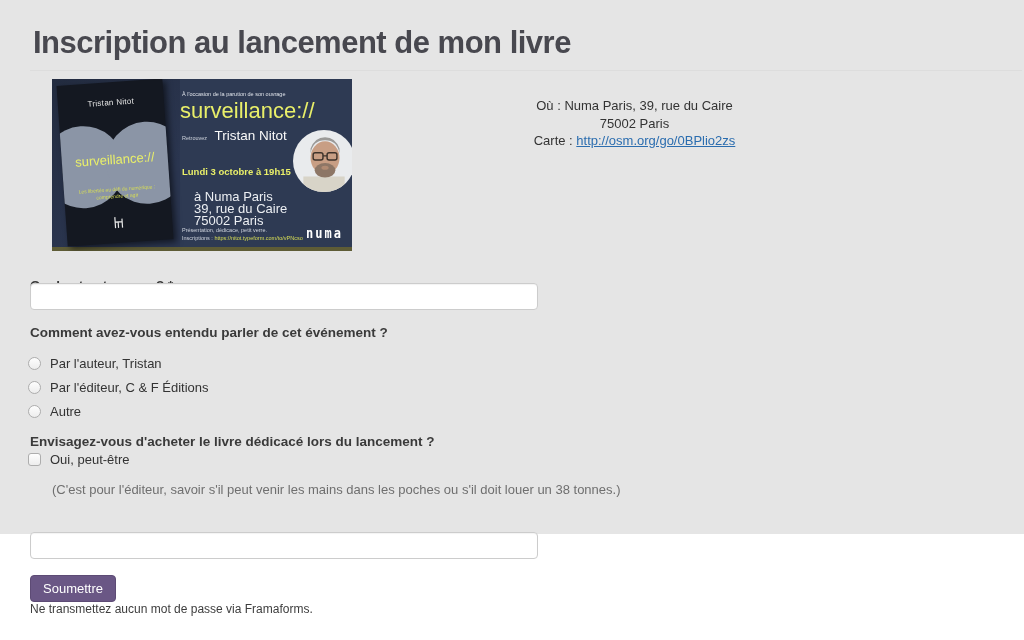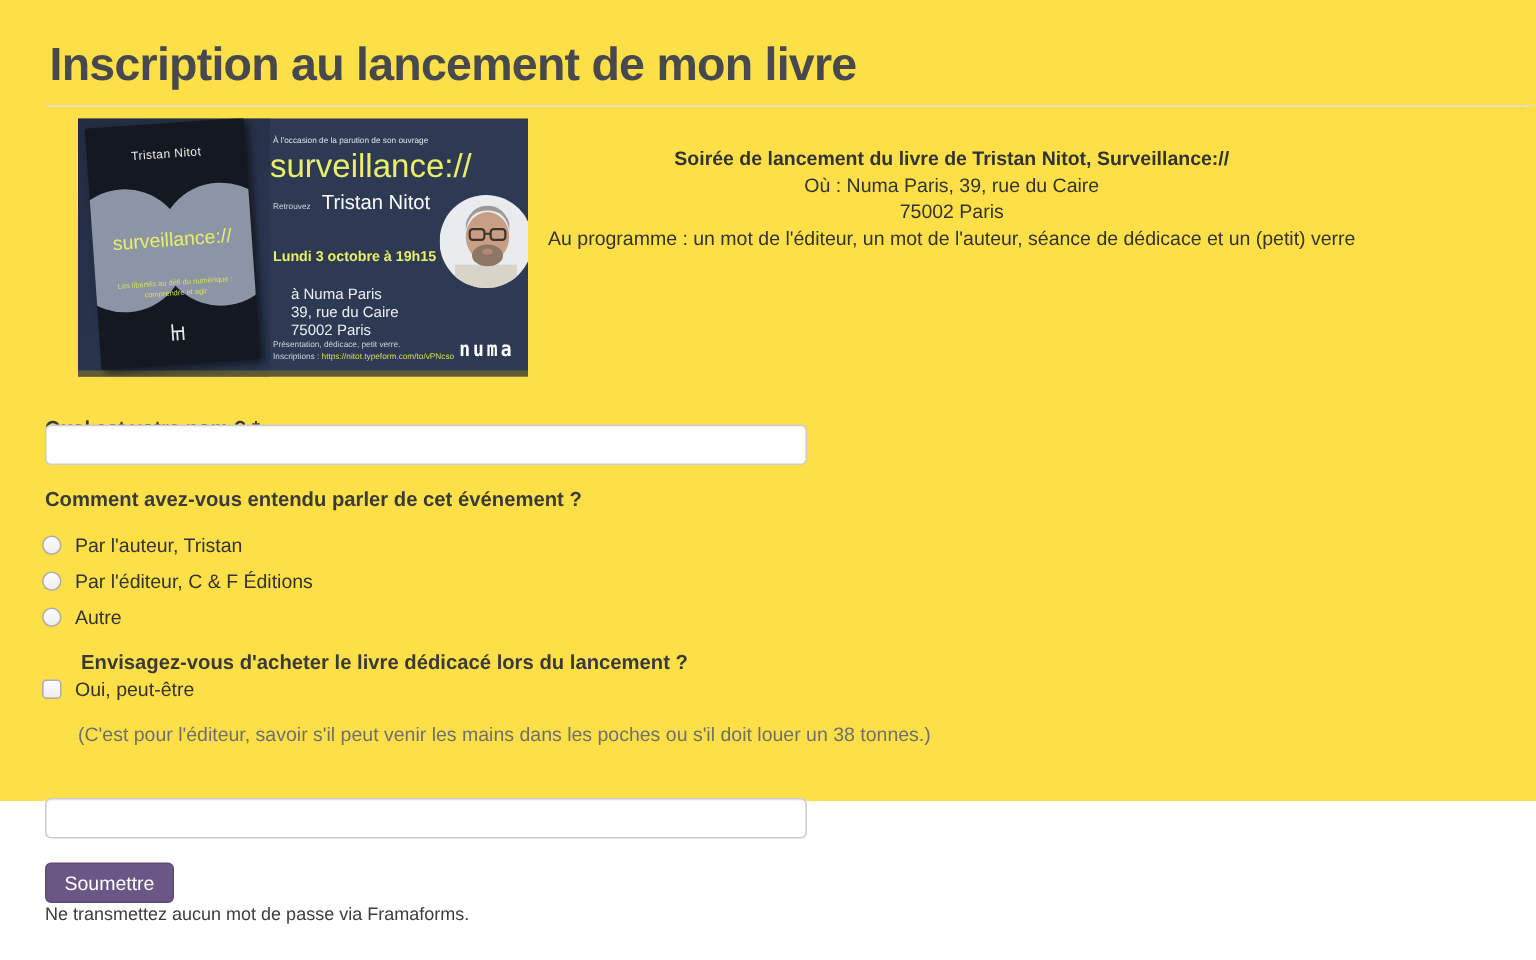--- a/index.html
+++ b/index.html
@@ -1,18 +1,18 @@
 <!DOCTYPE html>
 <html><head>
 <meta charset="utf-8">
 <style>
   * { margin:0; padding:0; box-sizing:border-box; }
   html,body { width:1024px; height:640px; background:#fff; overflow:hidden;
               font-family:"Liberation Sans","DejaVu Sans",sans-serif; color:#333; }
-  .page { position:relative; width:1024px; height:534px; background:#fde047; }
+  .page { position:relative; width:1024px; height:534px; background:#e5e5e5; }
 
   .page-title { position:absolute; left:33px; top:25px; font-size:31px; font-weight:bold;
                 color:#48484f; letter-spacing:-0.5px; }
   .title-rule { position:absolute; left:30px; top:70px; width:992px; height:0;
                 border-top:1px solid #ddd; }
 
   
   .flyer { position:absolute; left:52px; top:79px; width:300px; height:172px;
            background:#2e3a53; overflow:hidden; }
   .flyer-left-shade { position:absolute; left:0; top:0; width:128px; height:172px;
@@ -36,21 +36,21 @@
   .flyer-occasion { position:absolute; left:130px; top:12px; color:#dfe3ea; font-size:5.5px; }
   .flyer-big-title { position:absolute; left:128px; top:19px; color:#e9ef69; font-size:22px;
           font-weight:normal; letter-spacing:0; }
   .flyer-retrouvez-row { position:absolute; left:130px; top:47px; color:#fff; }
   .flyer-retrouvez { font-size:5.5px; color:#cfd4dd; margin-right:3px; }
   .flyer-author { font-size:13.5px; color:#fafafa; }
   .flyer-photo { position:absolute; right:-3px; top:51px; width:62px; height:62px;
           border-radius:50%; overflow:hidden; }
   .flyer-date { position:absolute; left:130px; top:87px; color:#e9ef69; font-size:9.5px;
           font-weight:bold; }
-  .flyer-venue { position:absolute; left:142px; top:112px; color:#eceff3; font-size:10px;
+  .flyer-venue { position:absolute; left:142px; top:112px; color:#eceff3; font-size:13px;
           line-height:12px; }
   .flyer-program { position:absolute; left:130px; top:148px; color:#cfd4dd; font-size:5.5px; }
   .flyer-inscriptions { position:absolute; left:130px; top:156px; color:#cfd4dd; font-size:5.5px; }
   .flyer-inscriptions .url { color:#d8de55; }
   .numa-logo { position:absolute; right:9px; top:147px; color:#fff; font-size:12px;
           font-weight:bold; font-family:"DejaVu Sans Mono",monospace; letter-spacing:2px;
           transform:scaleY(1.15); }
 
   
   .event-info { position:absolute; left:352px; top:97px; width:565px; text-align:center;
@@ -131,24 +131,25 @@
       <span>75002 Paris</span>
     </div>
     <div class="flyer-program">Présentation, dédicace, petit verre.</div>
     <div class="flyer-inscriptions">
       <span>Inscriptions : </span><span class="url">https://nitot.typeform.com/to/vPNcso</span>
     </div>
     <div class="numa-logo">numa</div>
   </div>
 
   <div class="event-info">
-    <div class="bold">Soirée de lancement du livre de Tristan Nitot, Surveillance://</div>
     <div>Où : Numa Paris, 39, rue du Caire</div>
     <div>75002 Paris</div>
-    <div>Au programme : un mot de l'éditeur, un mot de l'auteur, séance de dédicace et un (petit) verre</div>
+    <div>
+      <span>Carte : </span><a>http://osm.org/go/0BPlio2zs</a>
+    </div>
   </div>
 
   <div class="q-label" style="top:278px;">
     <span>Quel est votre nom ?</span>
     <span>*</span>
   </div>
   <input class="text-input" style="top: 283px;" type="text" value="">
 
   <div class="q-label" style="top:325px;">Comment avez-vous entendu parler de cet événement ?</div>
   <div class="opt-row" style="top:356px;">
@@ -157,21 +158,21 @@
   </div>
   <div class="opt-row" style="top:380px;">
     <span class="radio-circle"></span>
     <span class="opt-text">Par l'éditeur, C &amp; F Éditions</span>
   </div>
   <div class="opt-row" style="top:404px;">
     <span class="radio-circle"></span>
     <span class="opt-text">Autre</span>
   </div>
 
-  <div class="q-label" style="top:434px;margin-left:24px;">Envisagez-vous d'acheter le livre dédicacé lors du lancement ?</div>
+  <div class="q-label" style="top:434px;">Envisagez-vous d'acheter le livre dédicacé lors du lancement ?</div>
   <div class="opt-row" style="top:452px;text-align:right;">
     <span class="check-box"></span>
     <span class="opt-text">Oui, peut-être</span>
   </div>
   <div class="help-text" style="top:482px;margin-left:22px;">(C'est pour l'éditeur, savoir s'il peut venir les mains dans les poches ou s'il doit louer un 38 tonnes.)</div>
 
   <input class="text-input" style="top: 532px;" type="text" value="">
 
   <button class="submit-btn">Soumettre</button>
   <div class="footer-note">Ne transmettez aucun mot de passe via Framaforms.</div>

